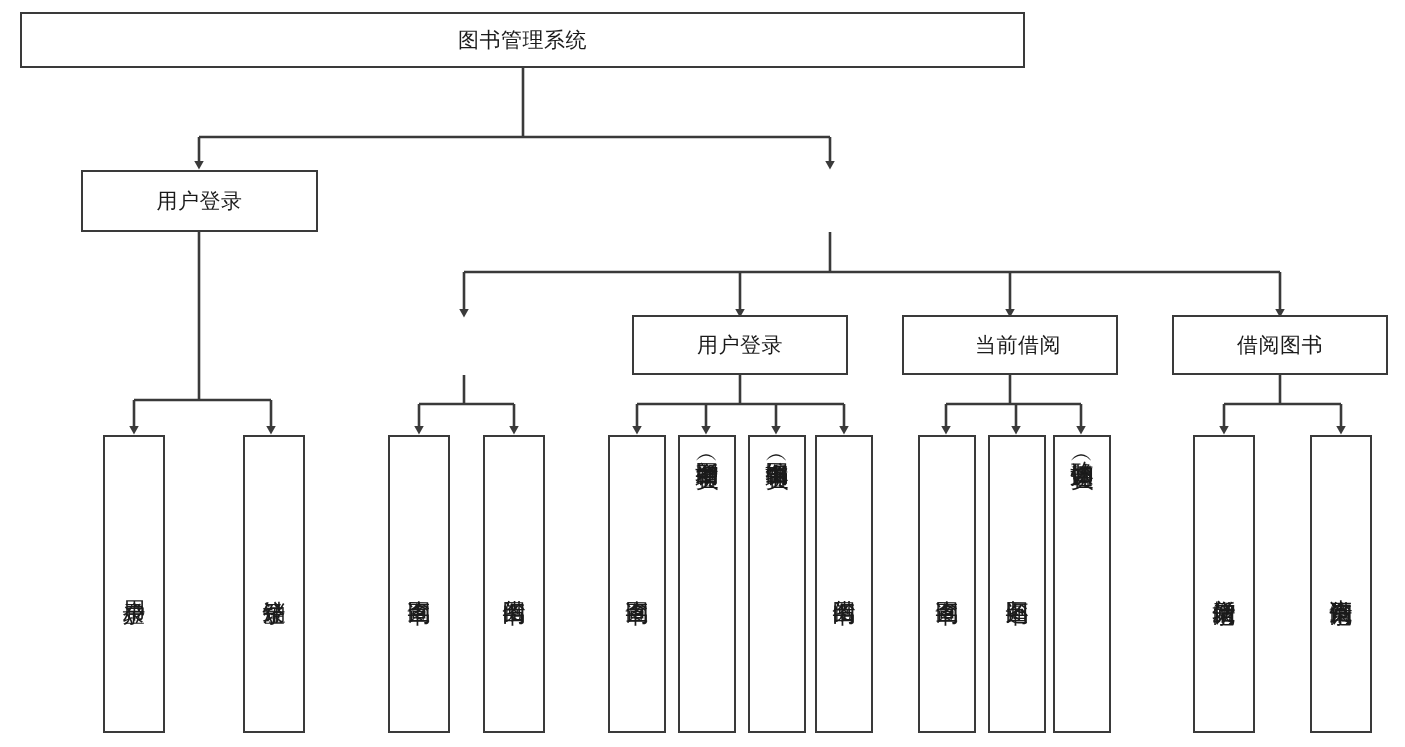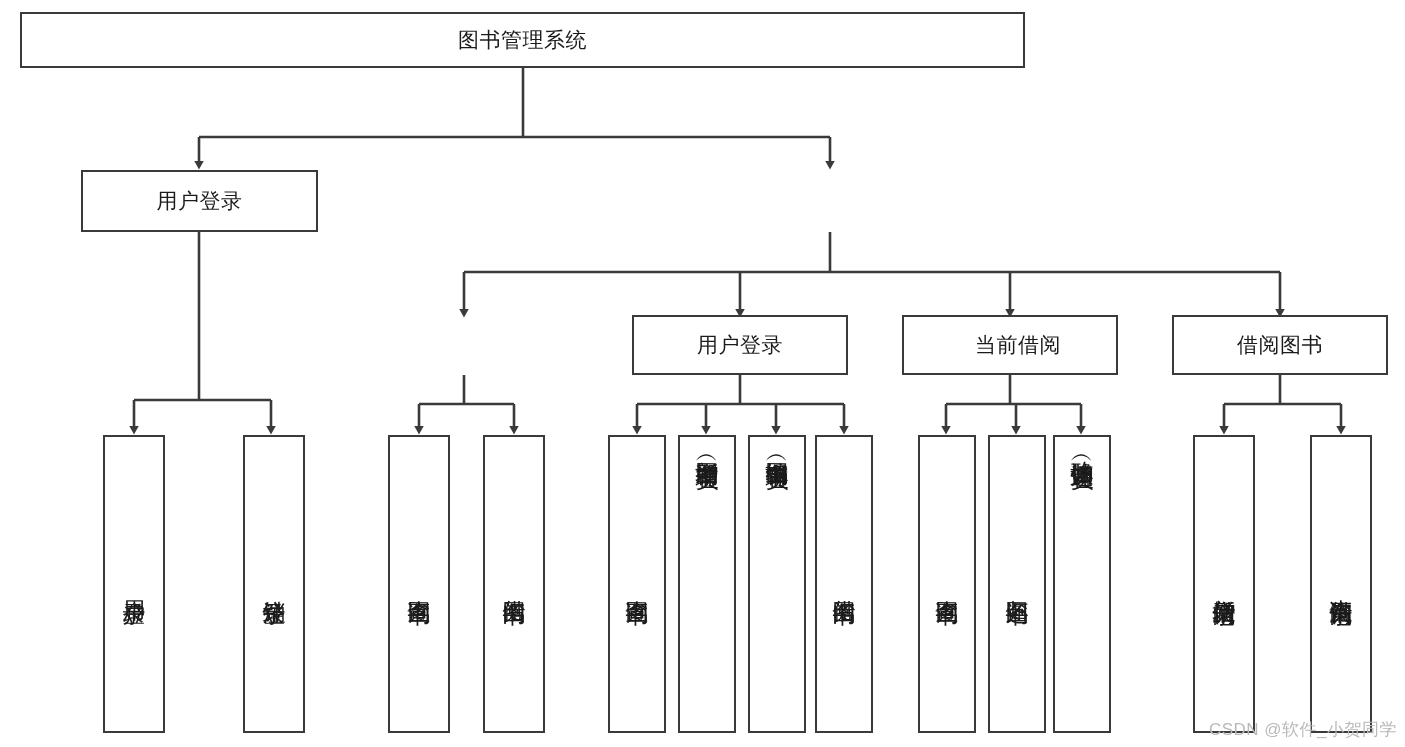--- a/index.html
+++ b/index.html
@@ -200,15 +200,14 @@
   </div>
 
   <div class="node node-v centered" style="left:1193px; top:435px; width:62px; height:298px;">
     <span class="label">新增借阅记录</span>
   </div>
 
   <div class="node node-v centered" style="left:1310px; top:435px; width:62px; height:298px;">
     <span class="label">查询借阅记录</span>
   </div>
 
-  <div id="watermark">CSDN @软件_小贺同学</div>
 
 </div>
 
 </body></html>

